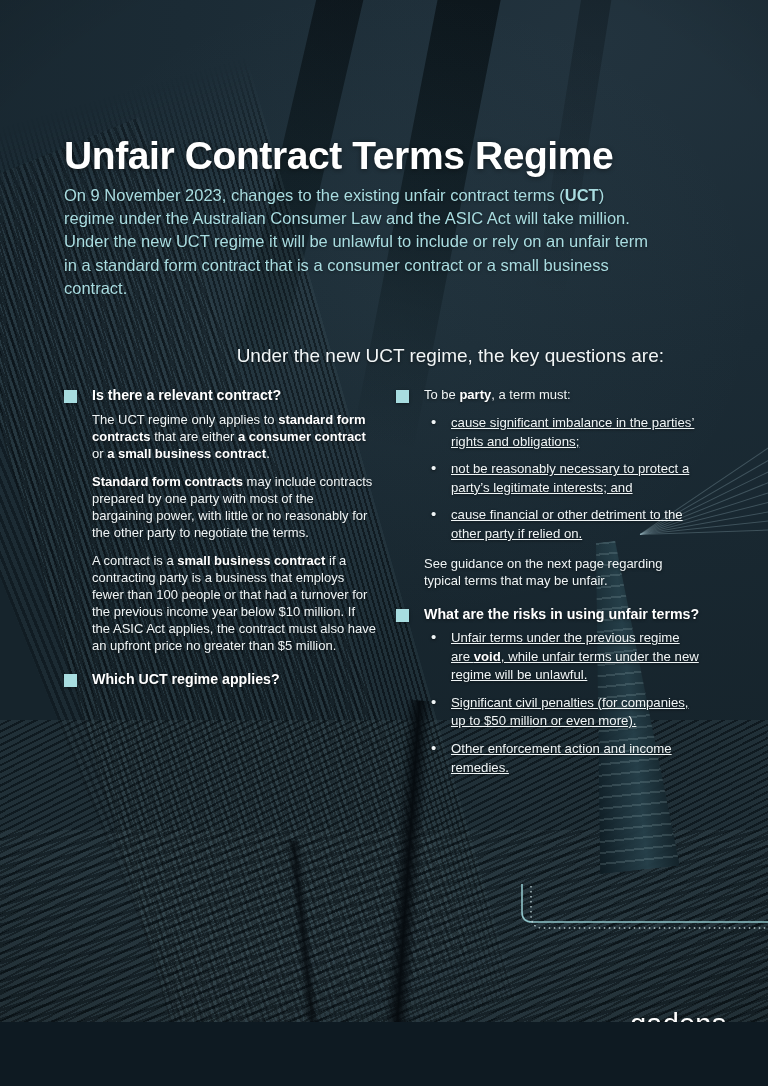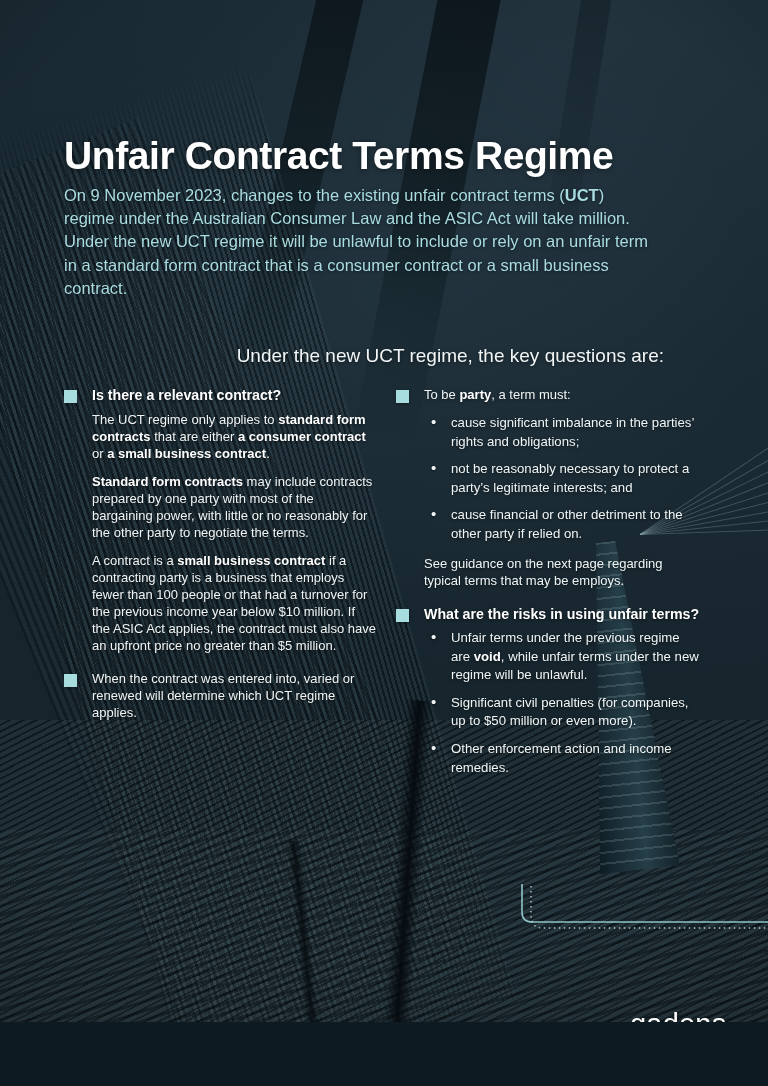--- a/index.html
+++ b/index.html
@@ -111,21 +111,21 @@
   .qbody{margin:0 0 0 28px;}
 
   .qbody p{margin:0 0 11px 0;font-size:13px;line-height:17px;color:#f0f5f6;
     text-shadow:0 1px 3px rgba(0,0,0,.5);}
   .qbody p:last-child{margin-bottom:0;}
   .qbody b{font-weight:bold;color:#ffffff;}
 
   ul.bul{margin:0 0 11px 0;padding:0;list-style:none;}
   ul.bul li{position:relative;margin:0 0 9px 0;padding-left:27px;
     font-size:13.2px;line-height:18.6px;color:#f0f5f6;
-    text-shadow:0 1px 3px rgba(0,0,0,.5);}
+    text-shadow:0 1px 3px rgba(0,0,0,.5);text-decoration:underline;}
   ul.bul li:last-child{margin-bottom:0;}
   ul.bul li:before{content:"\2022";position:absolute;left:7px;top:-1px;
     font-size:15px;color:#f0f5f6;}
   ul.bul li b{font-weight:bold;color:#ffffff;}
 
   
   .elbow{position:absolute;left:516px;top:884px;width:252px;height:46px;}
   .rule{position:absolute;left:66px;top:1030px;width:534px;height:4px;
     background:#ffffff;box-shadow:0 1px 4px rgba(0,0,0,.35);}
   .logo{position:absolute;left:630px;top:1008px;font-size:29px;line-height:33px;
@@ -178,36 +178,34 @@
           <span class="sq"></span>
           <div class="qhead">Is there a relevant contract?</div>
           <div class="qbody">
             <p><span>The UCT regime only applies to </span><b>standard form contracts</b><span> that are either </span><b>a consumer contract</b><span> or </span><b>a small business contract</b><span>.</span></p>
             <p><b>Standard form contracts</b><span> may include contracts prepared by one party with most of the bargaining power, with little or no reasonably for the other party to negotiate the terms.</span></p>
             <p><span>A contract is a </span><b>small business contract</b><span> if a contracting party is a business that employs fewer than 100 people or that had a turnover for the previous income year below $10 million. If the ASIC Act applies, the contract must also have an upfront price no greater than $5 million.</span></p>
           </div>
         </div>
         <div class="qblock" style="margin-bottom: 0px;">
           <span class="sq"></span>
-          <div class="qbody">
-            <p><span>When the contract was entered into, varied or renewed will determine which UCT regime applies.</span></p>
-          </div>
+          <div class="qhead">Which UCT regime applies?</div>
         </div>
       </div>
     <div class="col col-right" id="col-right">
         <div class="qblock" style="margin-bottom: 16px;">
           <span class="sq"></span>
           <div class="qbody">
             <p><span>To be </span><b>party</b><span>, a term must:</span></p>
             <ul class="bul">
               <li><span>cause significant imbalance in the parties’ rights and obligations;</span></li>
               <li><span>not be reasonably necessary to protect a party’s legitimate interests; and</span></li>
               <li><span>cause financial or other detriment to the other party if relied on.</span></li>
             </ul>
-            <p><span>See guidance on the next page regarding typical terms that may be employs.</span></p>
+            <p><span>See guidance on the next page regarding typical terms that may be unfair.</span></p>
           </div>
         </div>
         <div class="qblock" style="margin-bottom: 0px;">
           <span class="sq"></span>
           <div class="qhead">What are the risks in using unfair terms?</div>
           <div class="qbody">
             <ul class="bul">
               <li><span>Unfair terms under the previous regime are </span><b>void</b><span>, while unfair terms under the new regime will be unlawful.</span></li>
               <li><span>Significant civil penalties (for companies, up to $50 million or even more).</span></li>
               <li><span>Other enforcement action and income remedies.</span></li>

